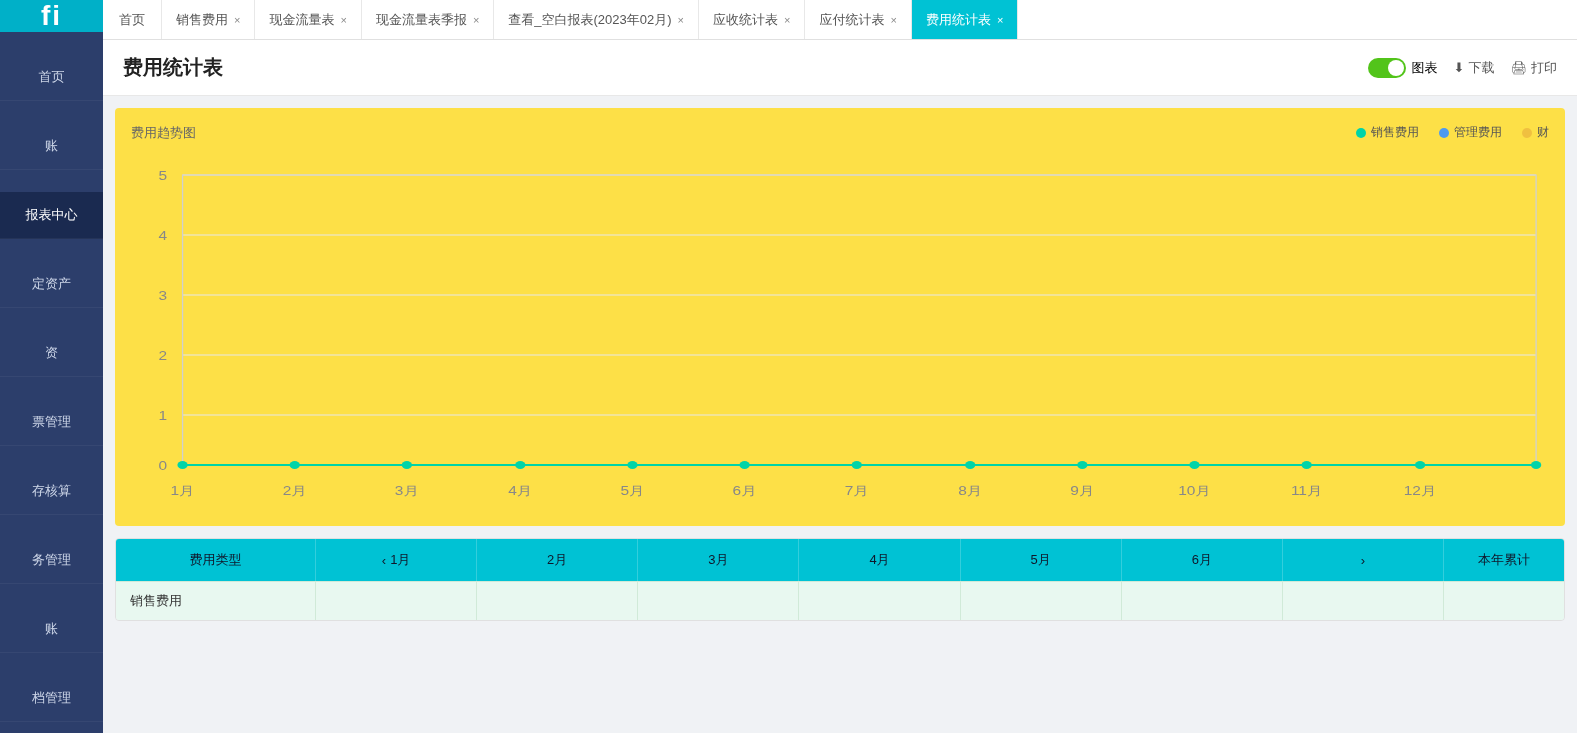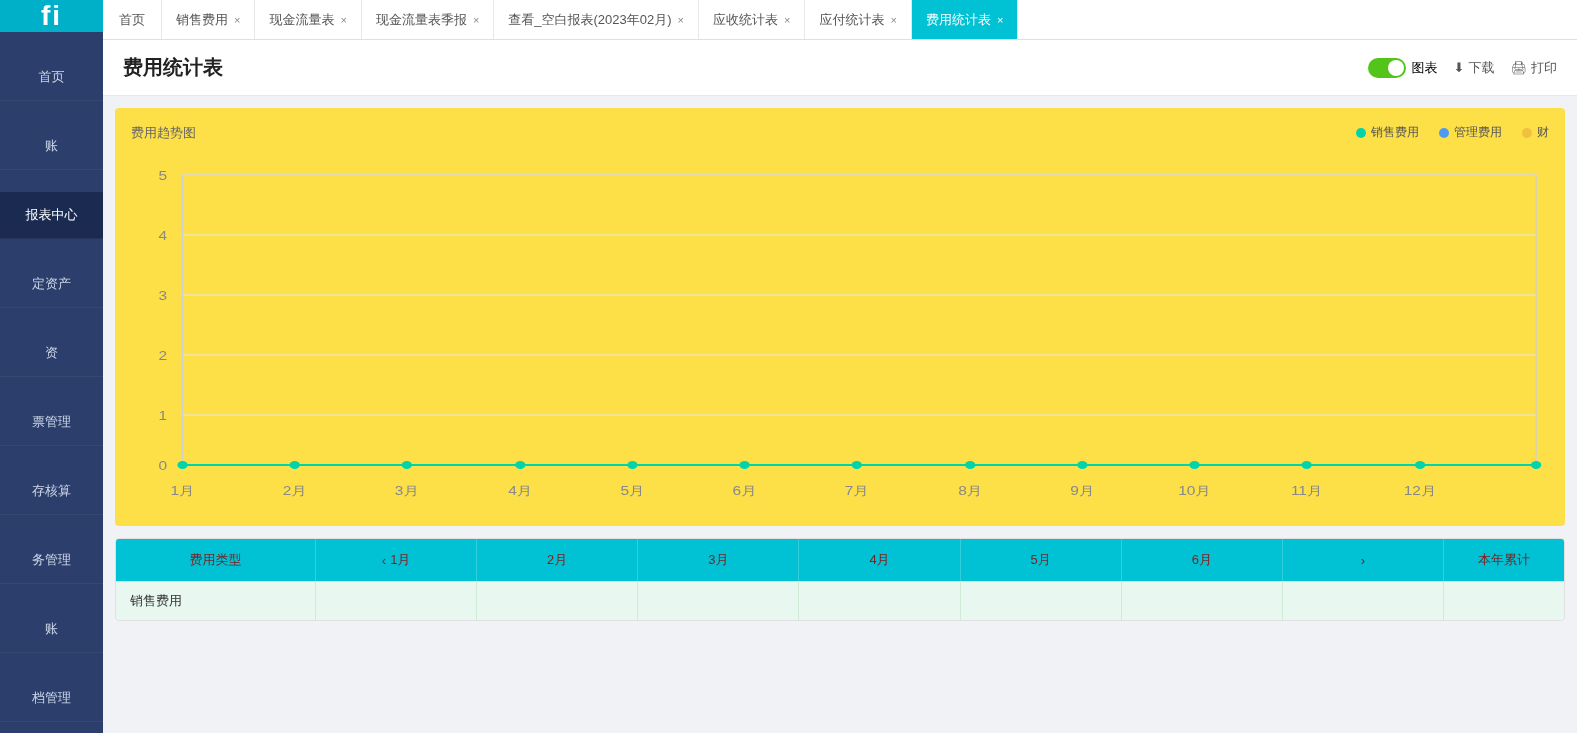--- a/index.html
+++ b/index.html
@@ -192,21 +192,21 @@
 
     
     .data-table-section {
       margin: 0 12px 12px 12px;
       border-radius: 4px;
       overflow: hidden;
       border: 1px solid #e0e0e0;
     }
     .table-header {
       background: #00c2d4;
-      color: #7f1d1d;
+      color: #0f172a;
       display: grid;
       grid-template-columns: 200px repeat(7, 1fr) 120px;
       font-size: 13px;
     }
     .table-header-cell {
       padding: 12px 10px;
       text-align: center;
       border-right: 1px solid rgba(255,255,255,0.2);
       display: flex;
       align-items: center;

